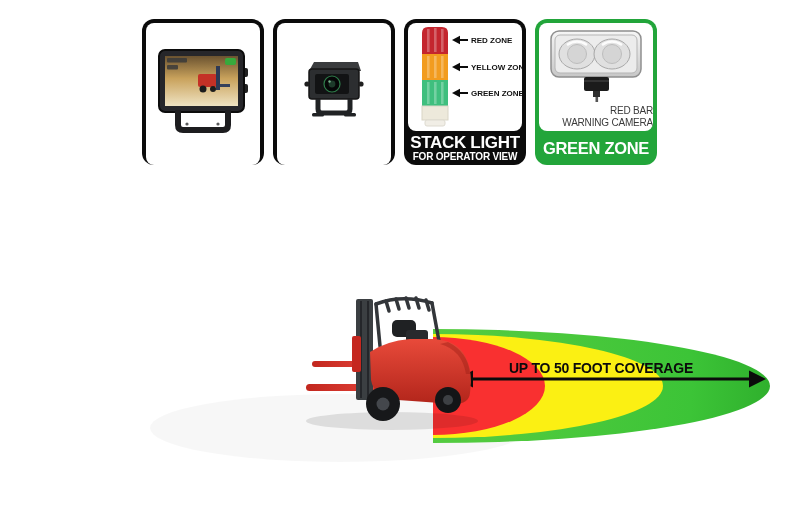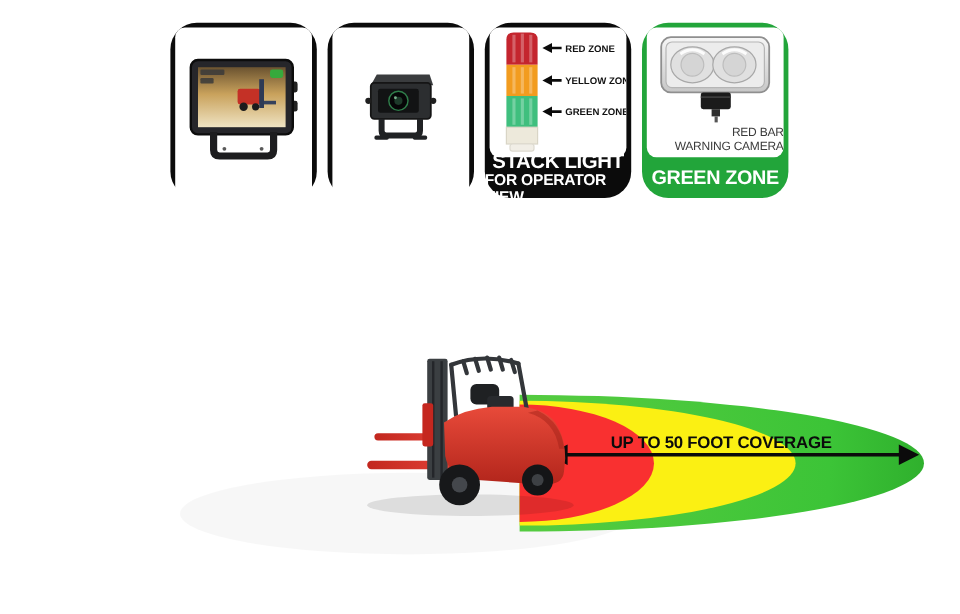--- a/index.html
+++ b/index.html
@@ -14,31 +14,31 @@
     --forklift-red:#CE2F24;
     --arrow-black:#0b0b0b;
   }
   html,body{margin:0;padding:0;background:#fff;}
   .canvas{
     position:relative;width:800px;height:512px;background:#ffffff;overflow:hidden;
     font-family:"Liberation Sans", sans-serif;
   }
   
   .cards{position:absolute;left:142px;top:19px;display:flex;gap:9px;}
-  .card{width:122px;height:146px;border-radius:22px;display:flex;flex-direction:column;box-sizing:border-box;}
+  .card{width:122px;height:146px;border-radius:12px;display:flex;flex-direction:column;box-sizing:border-box;}
   .card.black{background:var(--card-black);}
   .card.green{background:var(--brand-green);}
   .card-body{margin:4px 4px 0 4px;background:#fff;border-radius:8px;flex:1;position:relative;overflow:hidden;}
   .card-label{
     height:34px;display:flex;flex-direction:column;align-items:center;justify-content:center;
     color:#fff;font-weight:bold;letter-spacing:-0.3px;line-height:1.02;
   }
   .card-label .main{font-size:16.5px;}
   .card-label .main.sm{font-size:17px;}
-  .card-label .sub{font-size:13px;letter-spacing:-0.2px;}
+  .card-label .sub{font-size:10px;letter-spacing:-0.2px;}
   .card-body svg{display:block;width:100%;height:100%;}
   .caption{
     position:absolute;left:0;right:0;bottom:3px;text-align:right;color:#3b3b3b;
     font-size:10px;line-height:11.5px;font-weight:normal;letter-spacing:-0.2px;
   }
   
   .f-stack-red{fill:var(--stack-red);} .f-stack-yellow{fill:var(--stack-yellow);} .f-stack-green{fill:var(--stack-green);}
   .f-zone-red{fill:var(--zone-red);} .f-zone-yellow{fill:var(--zone-yellow);}
   .f-arrow{fill:var(--arrow-black);} .s-arrow{stroke:var(--arrow-black);}
   .zone-label-text{font-family:"Liberation Sans",sans-serif;font-weight:bold;font-size:8px;fill:#111;}

